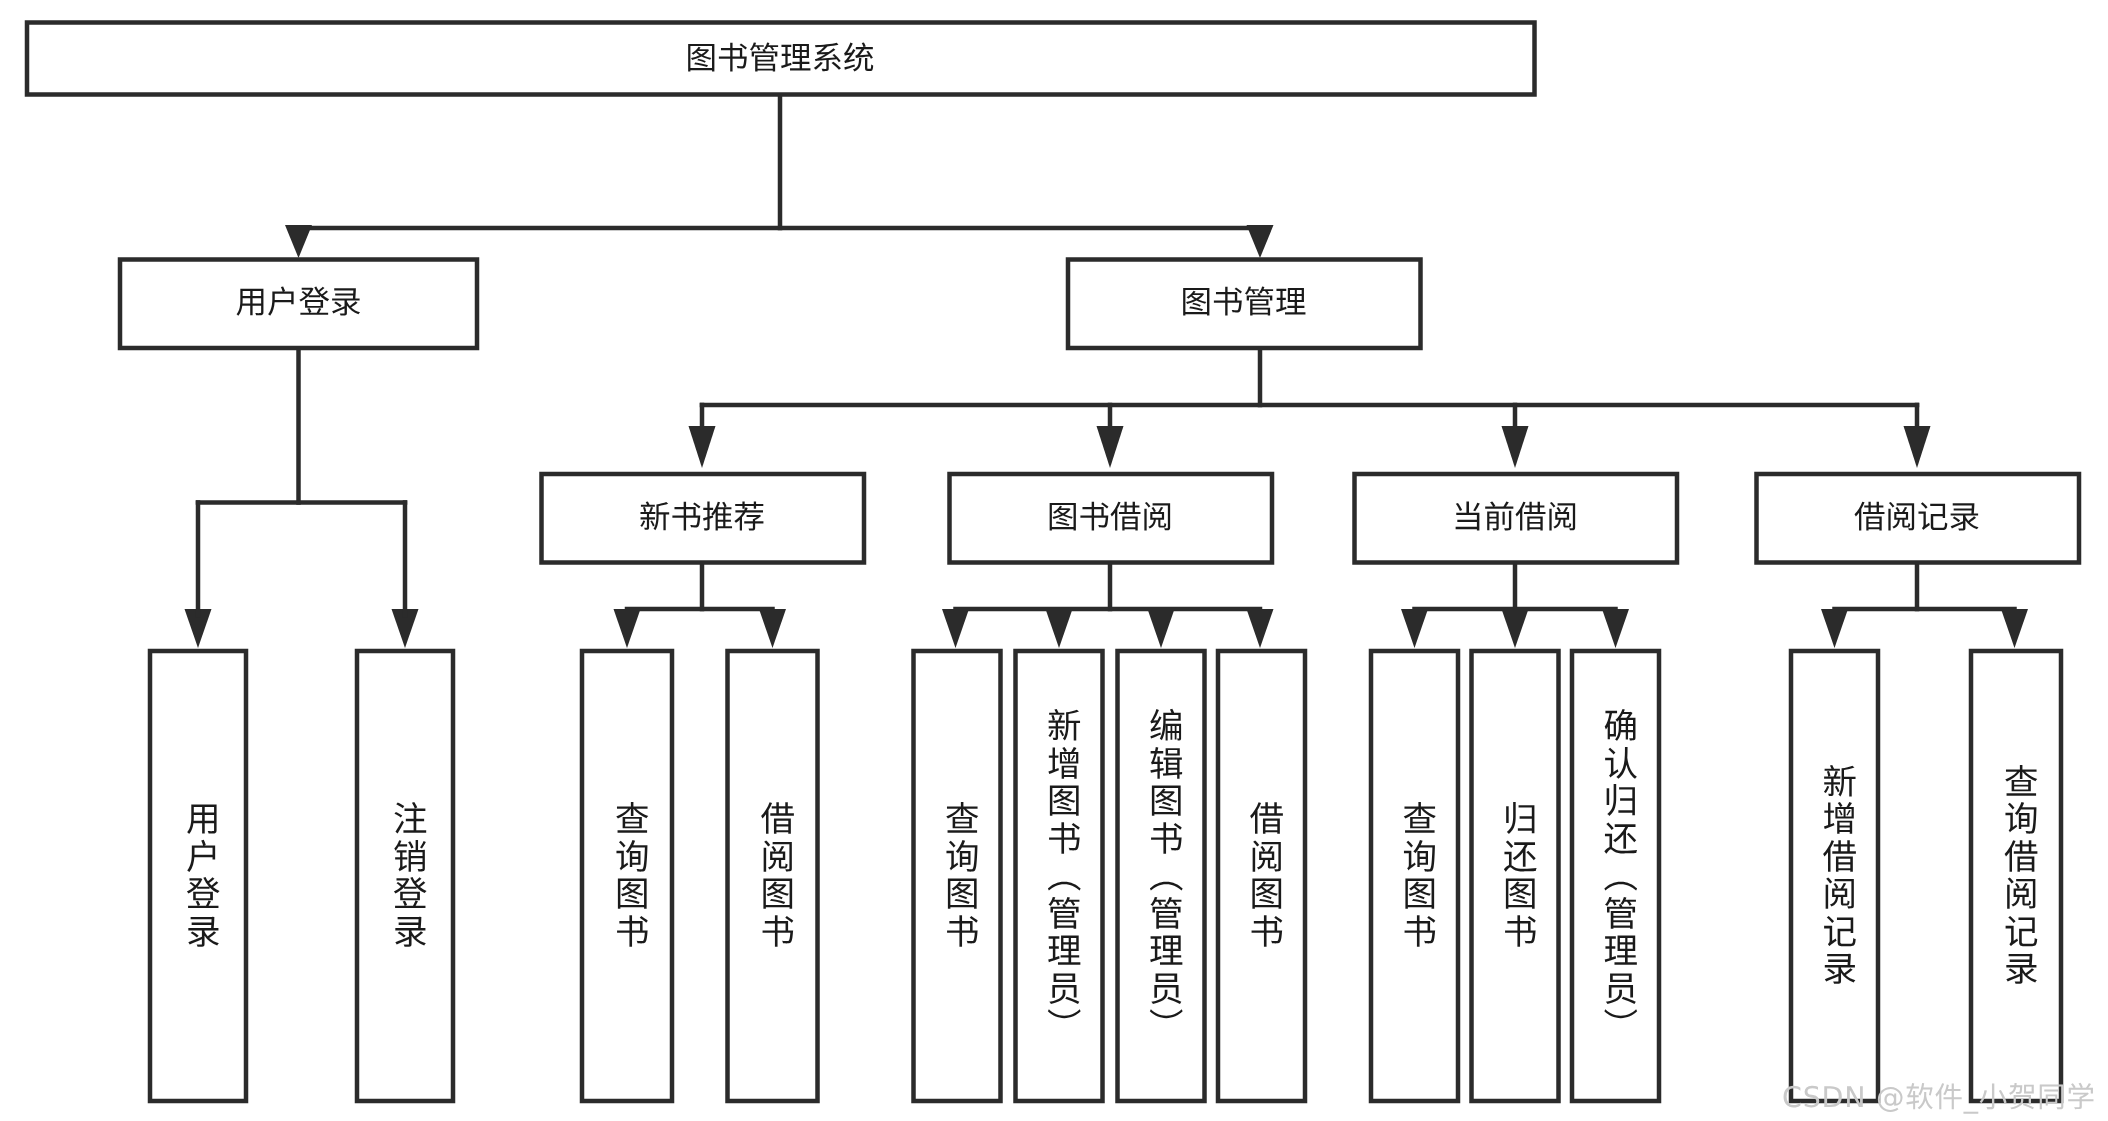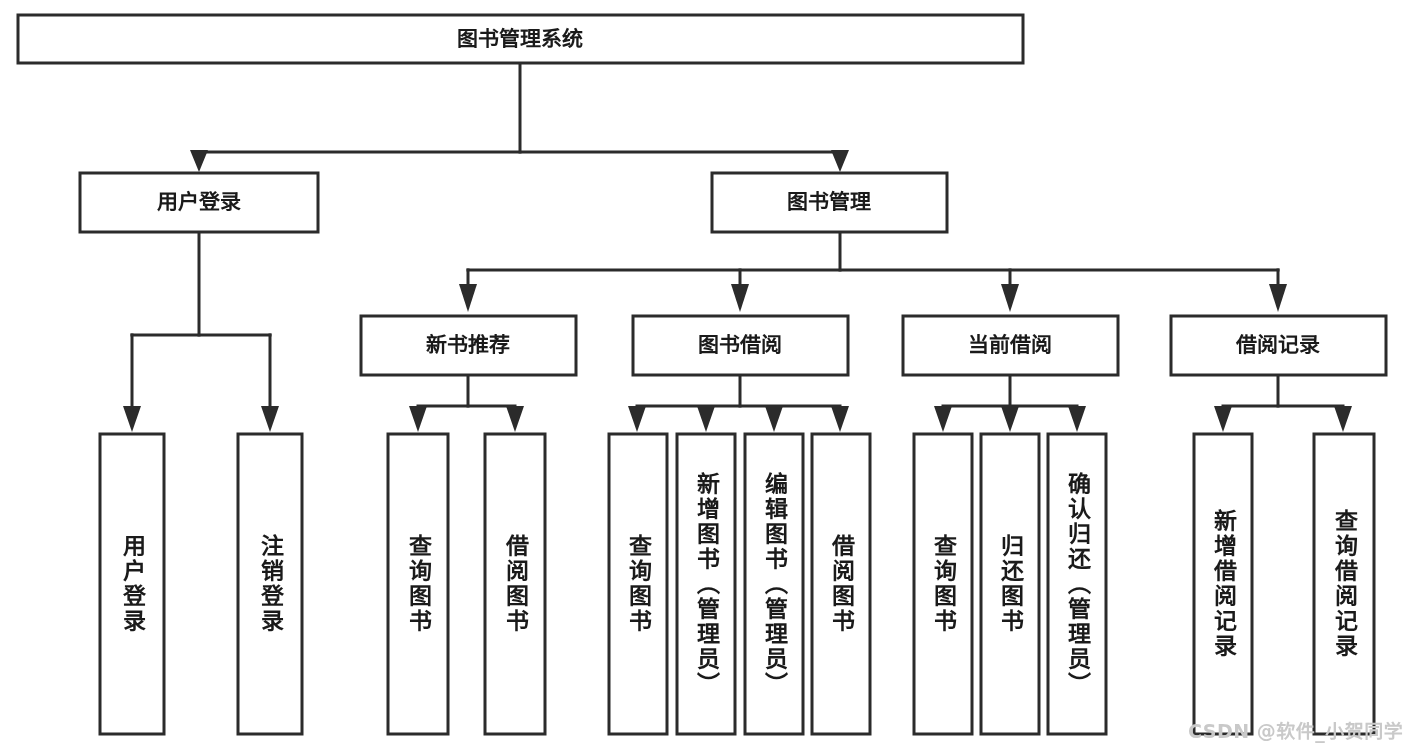--- a/index.html
+++ b/index.html
@@ -12,21 +12,20 @@
     width: 1405px;
     height: 747px;
     overflow: hidden;
     font-family: "DejaVu Sans", "Liberation Sans", sans-serif;
   }
   #diagram-root {
     position: relative;
     width: 1405px;
     height: 747px;
     background: #ffffff;
-    font-weight: bold;
   }
   svg#diagram-svg {
     position: absolute;
     top: 0;
     left: 0;
     width: 1405px;
     height: 747px;
     display: block;
   }
   .node-rect {

